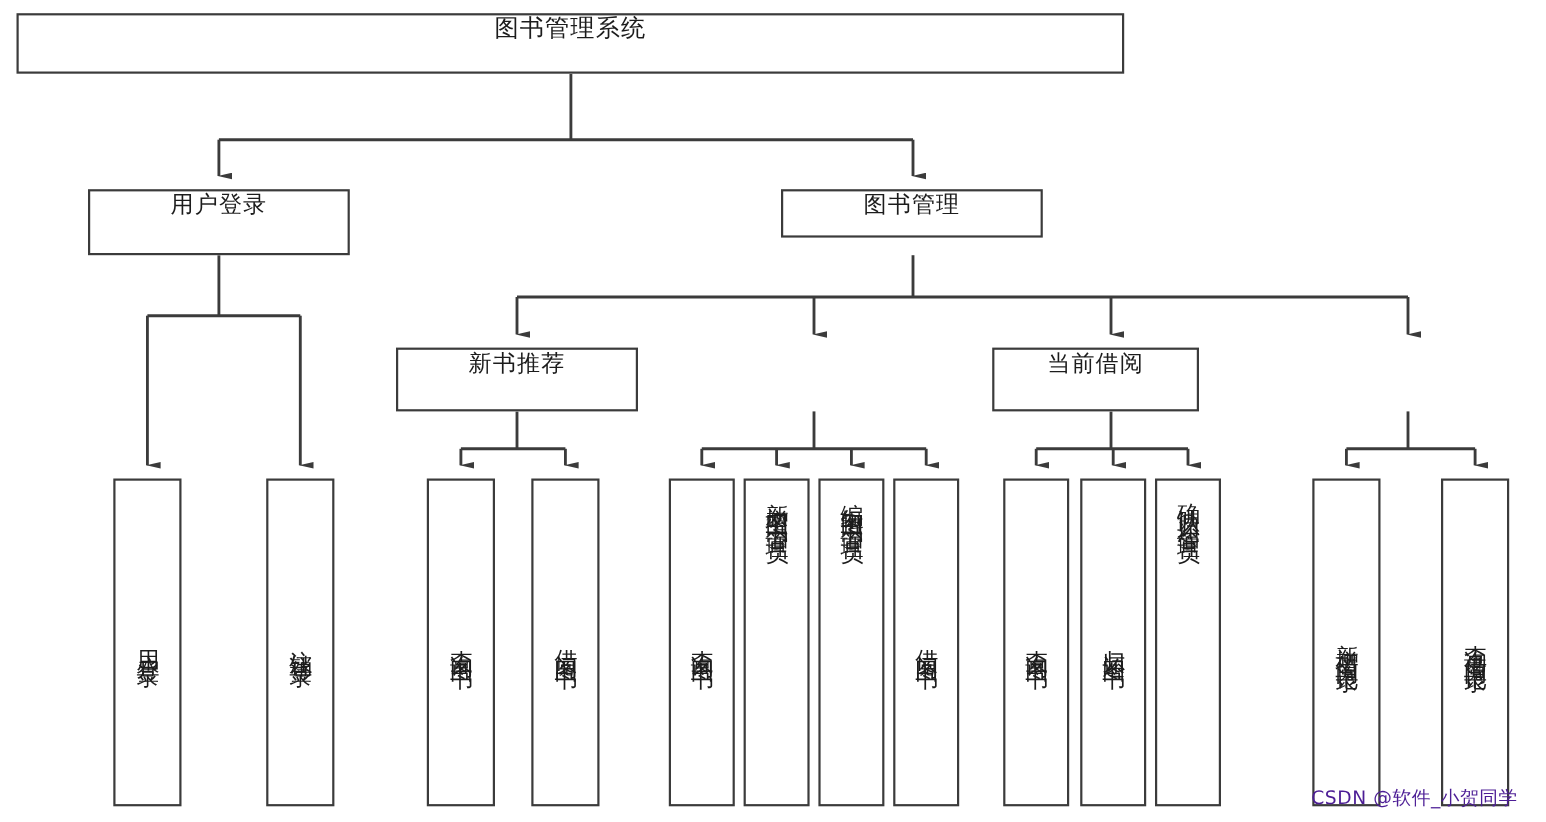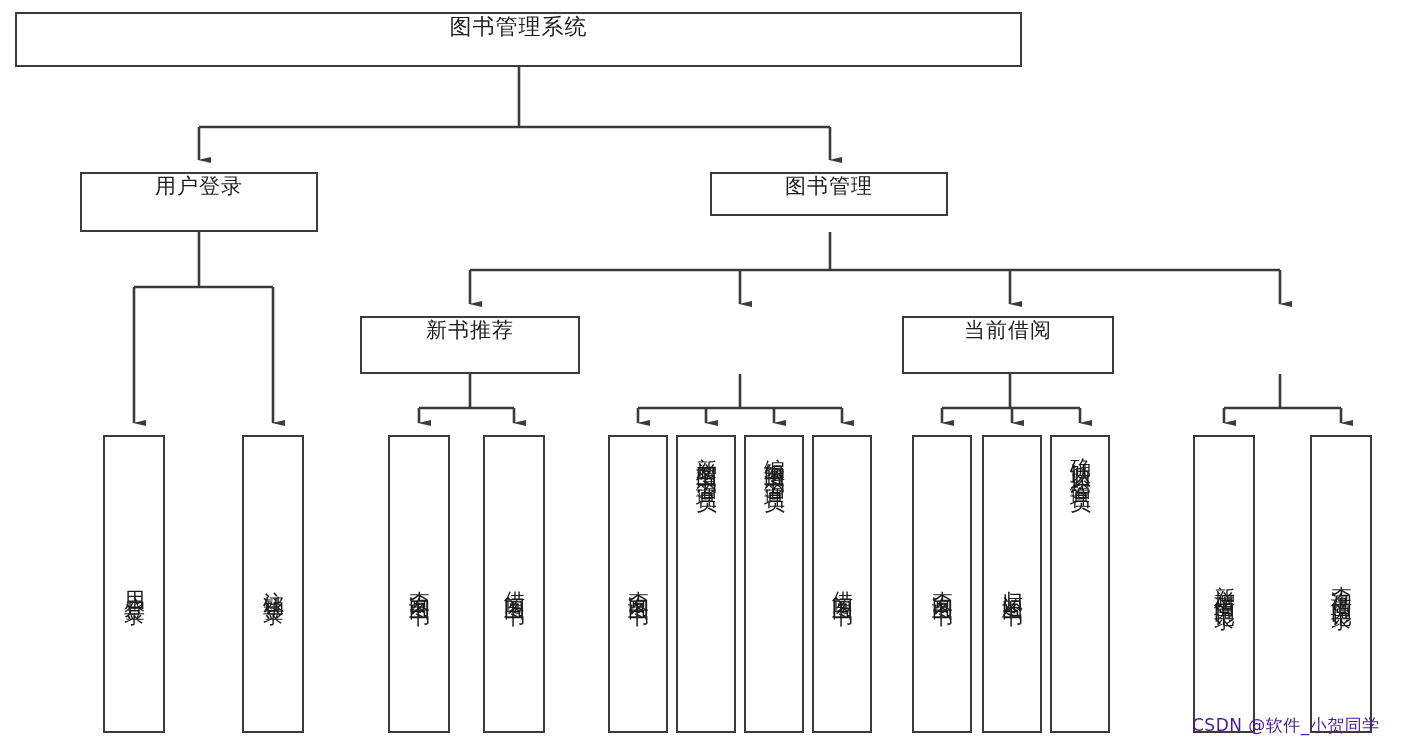--- a/index.html
+++ b/index.html
@@ -133,21 +133,21 @@
   <div class="node level2" style="left:80px; top:172px; width:238px; height:60px;">
     <span class="label">用户登录</span>
   </div>
   <div class="node level2" style="left:710px; top:172px; width:238px; height:44px;">
     <span class="label">图书管理</span>
   </div>
 
   <div class="node level3" style="left:360px; top:316px; width:220px; height:58px;">
     <span class="label">新书推荐</span>
   </div>
-  <div class="node level3" style="left:902px; top:316px; width:212px; height:58px;">
+  <div class="node level3" style="left:902px; top:316px; width:188px; height:58px;">
     <span class="label">当前借阅</span>
   </div>
 
   <div class="node leaf centered" style="left:103px; top:435px; width:62px; height:298px;">
     <span class="label">用户登录</span>
   </div>
   <div class="node leaf centered" style="left:242px; top:435px; width:62px; height:298px;">
     <span class="label">注销登录</span>
   </div>
 

